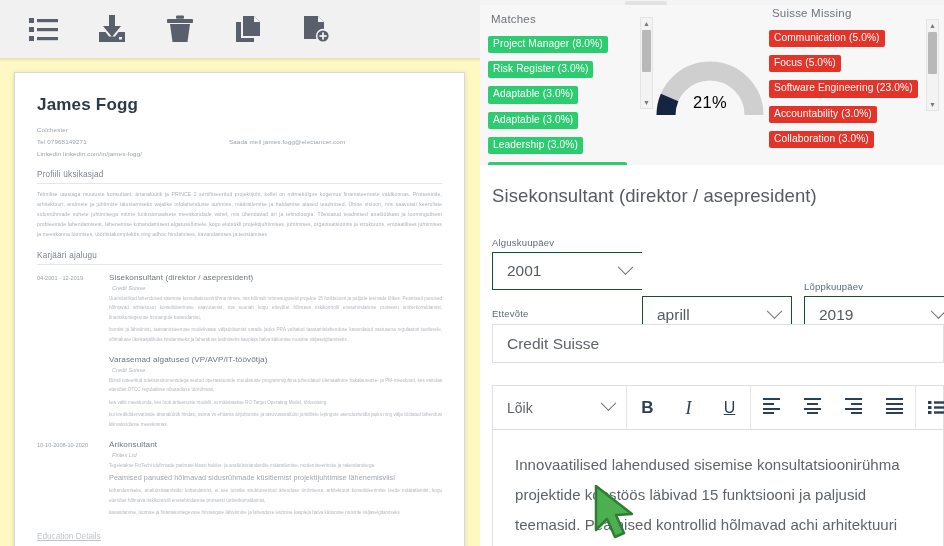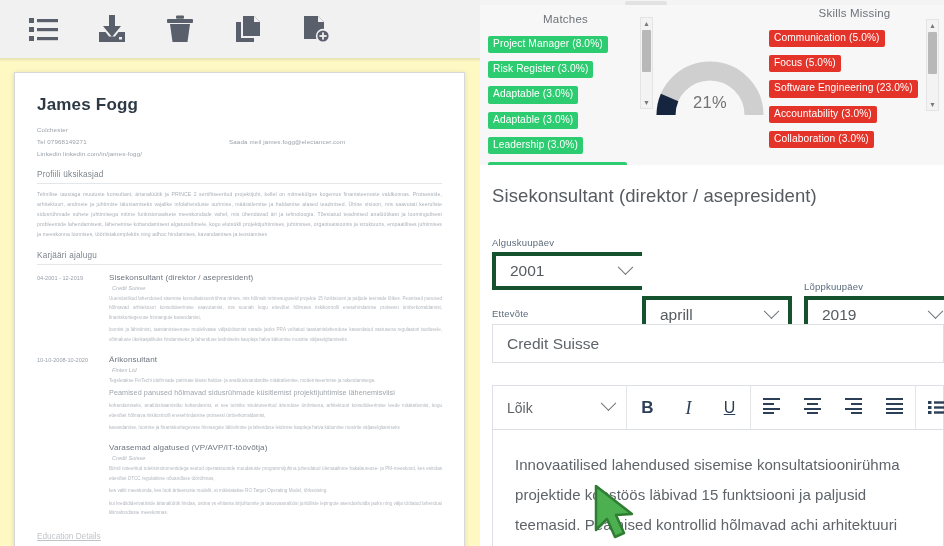--- a/index.html
+++ b/index.html
@@ -100,21 +100,20 @@
     background: #f7f7f7;
   }
   .skill-col {
     position: absolute; top: 0; background: #f7f7f7;
   }
   #matches-col { left: 8px; top: 8px; width: 152px; }
   #missing-col { left: 289px; top: 2px; width: 168px; }
   .col-title {
     font-size: 11.5px; color: #6d737a; margin: 0 0 8px 3px;
     letter-spacing: 0.2px;
-    text-align: center;
   }
   .chip {
     display: inline-block; color: #ffffff; font-size: 10.2px;
     padding: 2px 5px 3px 5px; margin: 0 0 5px 0; border-radius: 2px;
     white-space: nowrap; letter-spacing: 0.1px; line-height: 1.2;
   }
   .chip.green { background: #2ecc71; }
   .chip.red { background: #e4342a; }
 
   
@@ -139,38 +138,38 @@
     background: #f3f3f3; border: 1px solid #e4e4e4;
   }
   #missing-scroll-abs .sb-thumb { top: 12px; height: 42px; }
 
   
   #gauge-wrap {
     position: absolute; left: 176px; top: 52px; width: 108px; height: 72px;
   }
   #gauge-pct {
     position: absolute; left: 0; top: 36px; width: 108px;
-    text-align: center; font-size: 16.5px; color: #737373;
+    text-align: center; font-size: 16.5px; color: #000000;
     letter-spacing: 0.3px;
   }
 
   
   #form-region {
     position: absolute; left: 0; top: 165px; width: 464px; height: 381px;
     background: #ffffff; padding: 0 0 0 0;
   }
   #form-title {
     font-size: 18.5px; color: #555b60; margin: 20px 0 0 12px;
     letter-spacing: 0.1px; font-weight: normal;
   }
   .fld-label {
     font-size: 9.5px; color: #5b6b7c; letter-spacing: 0.2px;
   }
   .sel {
-    height: 38px; background: #fff; border: 4px solid #14532d;
+    height: 38px; background: #fff; border: 1px solid #14532d;
     display: flex; align-items: center; justify-content: space-between;
     padding: 0 11px 0 14px; cursor: pointer;
   }
   .sel-val { font-size: 15.5px; color: #555b60; }
   .chev {
     width: 11px; height: 11px;
     border-right: 1.6px solid #6d737a; border-bottom: 1.6px solid #6d737a;
     transform: rotate(45deg) translate(-3px,-3px);
   }
   #date-row {
@@ -300,39 +299,39 @@
         <div class="cv-dates">04-2001 - 12-2019</div>
         <div class="cv-entry-main">
           <div class="cv-job-title">Sisekonsultant (direktor / asepresident)</div>
           <div class="cv-company">Credit Suisse</div>
           <p class="cv-p">Uuenduslikud lahendused sisemise konsultatsioonirühma nimes, mis hõlmab mitmesuguseid projekte 15 funktsiooni ja paljude teemade lõikes. Peamised panused hõlmavad arhitektuuri konsolideerimise saavutamist, mis suunab kogu ettevõtet hõlmava riskikontrolli enesehindamise protsessi ümberkorraldamist, finantskuritegevuse hinnangute kavandamist,</p>
           <p class="cv-p">loomist ja läbiviimist, taastamisteenuse mudelivaate väljatöötamist varade jaoks PRA volitatud taastamislahenduse kavandatud vastusena regulaatori taotlusele, võimaluste üksikasjalikuks hindamiseks ja lahenduse leidmiseks kaupleja halva käitumise mustrite väljaselgitamiseks.</p>
         </div>
       </div>
 
       <div class="cv-entry">
+        <div class="cv-dates"></div>
+        <div class="cv-entry-main">
+          <div class="cv-job-title">Varasemad algatused (VP/AVP/IT-töövõtja)</div>
+          <div class="cv-company">Credit Suisse</div>
+          <p class="cv-p">Börsil noteeritud tuletisinstrumentidega seotud operatsioonide muudatuste programmijuhina juhendatud ülemaailmne bakalaureuse- ja PM-meeskond, kes esindas ettevõtet DTCC regulatiivse nõuandluse töörühmas,</p>
+          <p class="cv-p">kes valiti meeskonda, kes loob äriteenuste mudelit, et mäletatakse RO Target Operating Model, tõrkeotsing.</p>
+          <p class="cv-p">kui krediididerivatiivide ärianalüütik hindas, ostma vs ehitama ärijuhtumite ja tasuvusanalüüsi juriidiliste lepingute asendushoidla jaoks ning välja töötatud lahendusi kliimafondiuste meeskonnas.</p>
+        </div>
+      </div>
+
+      <div class="cv-entry">
         <div class="cv-dates">10-10-2008-10-2020</div>
         <div class="cv-entry-main">
           <div class="cv-job-title">Ärikonsultant</div>
           <div class="cv-company">Fintex Ltd</div>
           <p class="cv-p">Tegeletakse FinTechi idufirmade parimate klassi haldus- ja analüüsistandardite määratlemise, moderniseerimise ja rakendamisega.</p>
           <p class="cv-p big">Peamised panused hõlmavad sidusrühmade küsitlemist projektijuhtimise lähenemisviisi</p>
           <p class="cv-p">kohandamiseks, analüüsiraamistiku kohandamist, et see toimiks struktureeritud ärienduse ümbrisena, arhitektuuri konsolideerimise teede määratlemist, kogu ettevõtet hõlmava riskikontrolli enesehindamise protsessi ümberkorraldamist,</p>
           <p class="cv-p">kavandamise, loomise ja finantskuritegevuse hinnangute läbiviimine ja lahenduse leidmine kaupleja halva käitumise mustrite väljaselgitamiseks</p>
-        </div>
-      </div>
-
-      <div class="cv-entry">
-        <div class="cv-dates"></div>
-        <div class="cv-entry-main">
-          <div class="cv-job-title">Varasemad algatused (VP/AVP/IT-töövõtja)</div>
-          <div class="cv-company">Credit Suisse</div>
-          <p class="cv-p">Börsil noteeritud tuletisinstrumentidega seotud operatsioonide muudatuste programmijuhina juhendatud ülemaailmne bakalaureuse- ja PM-meeskond, kes esindas ettevõtet DTCC regulatiivse nõuandluse töörühmas,</p>
-          <p class="cv-p">kes valiti meeskonda, kes loob äriteenuste mudelit, et mäletatakse RO Target Operating Model, tõrkeotsing.</p>
-          <p class="cv-p">kui krediididerivatiivide ärianalüütik hindas, ostma vs ehitama ärijuhtumite ja tasuvusanalüüsi juriidiliste lepingute asendushoidla jaoks ning välja töötatud lahendusi kliimafondiuste meeskonnas.</p>
         </div>
       </div>
 
       <div id="cv-bottom-head">Education Details</div>
     </div>
   </div>
 
   <div id="right-pane">
 
     <div id="top-rail">
@@ -361,21 +360,21 @@
 
       <div id="gauge-wrap">
         <svg width="108" height="62" viewBox="0 0 108 62">
           <path d="M10 58 A44 44 0 0 1 98 58" fill="none" stroke="#cfcfcf" stroke-width="19"></path>
           <path d="M10 58 A44 44 0 0 1 13.6 40.6" fill="none" stroke="#16253f" stroke-width="19"></path>
         </svg>
         <div id="gauge-pct">21%</div>
       </div>
 
       <div class="skill-col" id="missing-col">
-        <div class="col-title">Skills Missing</div>
+        <div class="col-title">Suisse Missing</div>
         <div>
           <div><span class="chip red">Communication (5.0%)</span></div>
           <div><span class="chip red">Focus (5.0%)</span></div>
           <div><span class="chip red">Software Engineering (23.0%)</span></div>
           <div><span class="chip red">Accountability (3.0%)</span></div>
           <div><span class="chip red">Collaboration (3.0%)</span></div>
         </div>
       </div>
 
       <div id="missing-scroll-abs" class="mini-scroll">

